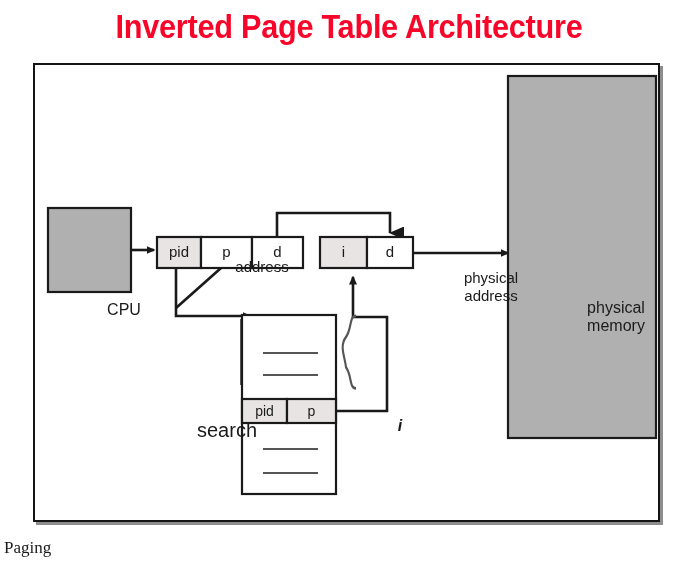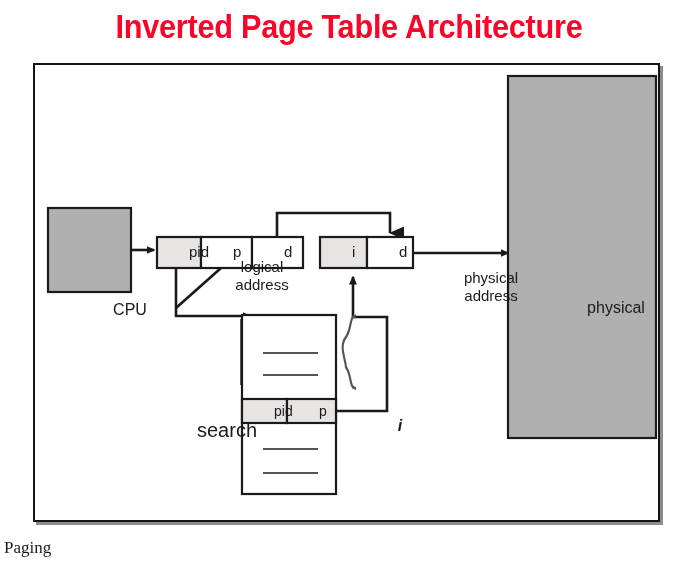--- a/index.html
+++ b/index.html
@@ -69,35 +69,34 @@
   
   .lbl {
     position: absolute;
     color: #1a1a1a;
     font-family: "Liberation Sans", sans-serif;
     font-size: 15px;
     line-height: 18px;
     white-space: nowrap;
     text-align: center;
   }
-  .lbl-cpu      { left: 54px;  top: 236px; width: 82px; font-size: 16px; }
+  .lbl-cpu      { left: 48px;  top: 236px; width: 82px; font-size: 16px; }
   .lbl-logical  { left: 175px; top: 193px; width: 104px; }
   .lbl-physical-addr { left: 404px; top: 204px; width: 104px; }
   .lbl-physmem  { left: 513px; top: 234px; width: 136px; font-size: 16px; }
   .lbl-search   { left: 155px; top: 356px; width: 74px; font-size: 20px; }
   .lbl-i-brace  { left: 358px; top: 352px; width: 14px; font-weight: bold; font-style: italic; font-size: 16px; }
 
   .cellText {
     position: absolute;
     color: #1a1a1a;
     font-family: "Liberation Sans", sans-serif;
     font-size: 15px;
-    text-align: left;
-    white-space: nowrap;
-    padding-left: 32px;
+    text-align: center;
+    white-space: nowrap;
   }
 
   
   .footer {
     position: absolute;
     left: 4px;
     top: 538px;
     color: #1a1a1a;
     font-family: "Liberation Serif", serif;
     font-size: 17px;
@@ -162,31 +161,31 @@
         <path d="M 321,252 C 314,252 317,262 311,268 C 304,275 310,283 311,291
                  C 317,297 314,307 321,307" fill="none" stroke="#555" stroke-width="2.1" transform="translate(0,0) scale(1,1.32) translate(0,-62)"></path>
 
         <rect x="473" y="11" width="148" height="362" fill="#b0b0b0" stroke="#1a1a1a" stroke-width="2.2"></rect>
 
       </svg>
 
       <div class="lbl lbl-cpu">CPU</div>
 
       <div class="lbl lbl-logical">
-        <div>logical</div>
         <div>address</div>
       </div>
 
       <div class="lbl lbl-physical-addr">
         <div>physical</div>
         <div>address</div>
       </div>
 
       <div class="lbl lbl-physmem">
         <div>physical</div>
+        <div>memory</div>
       </div>
 
       <div class="lbl lbl-search">search</div>
 
       <div class="lbl lbl-i-brace">i</div>
 
       <div class="cellText" style="left:122px; top:178px; width:44px;">pid</div>
       <div class="cellText" style="left:166px; top:178px; width:51px;">p</div>
       <div class="cellText" style="left:217px; top:178px; width:51px;">d</div>
 

